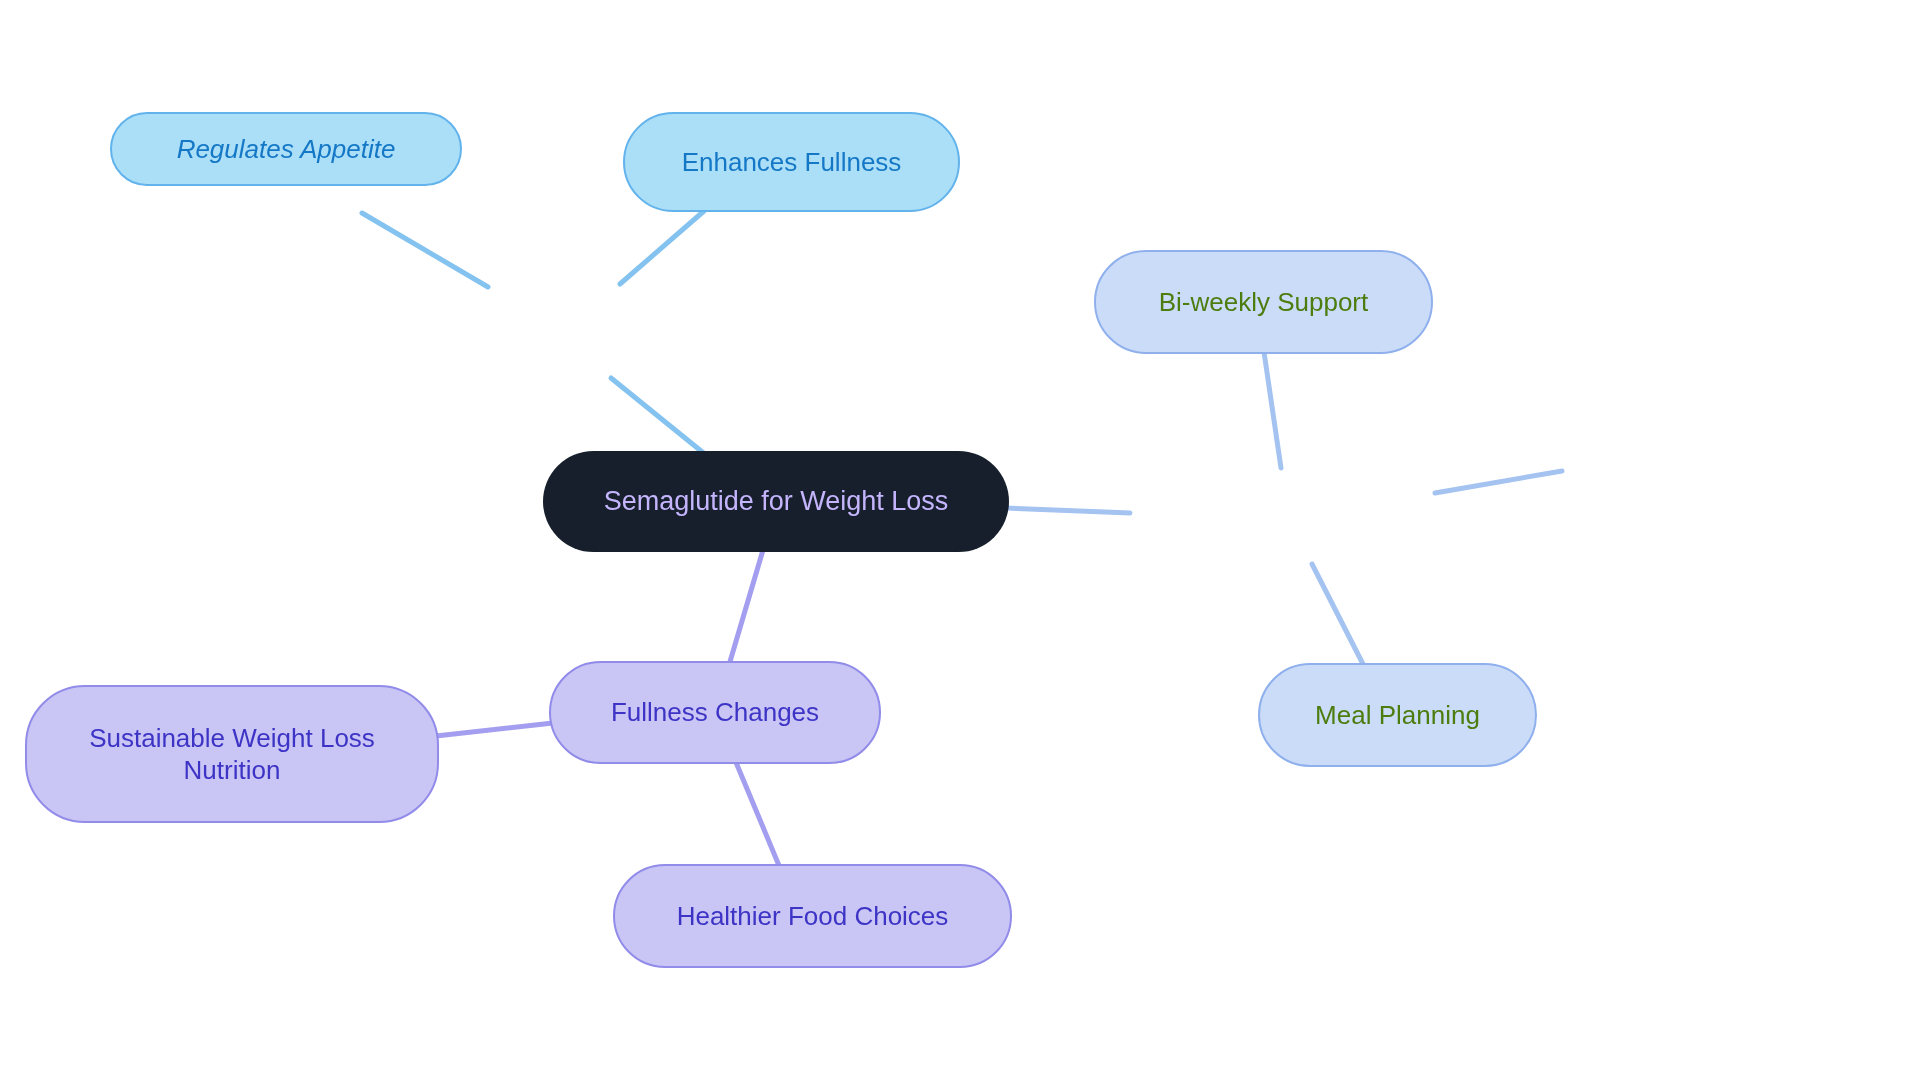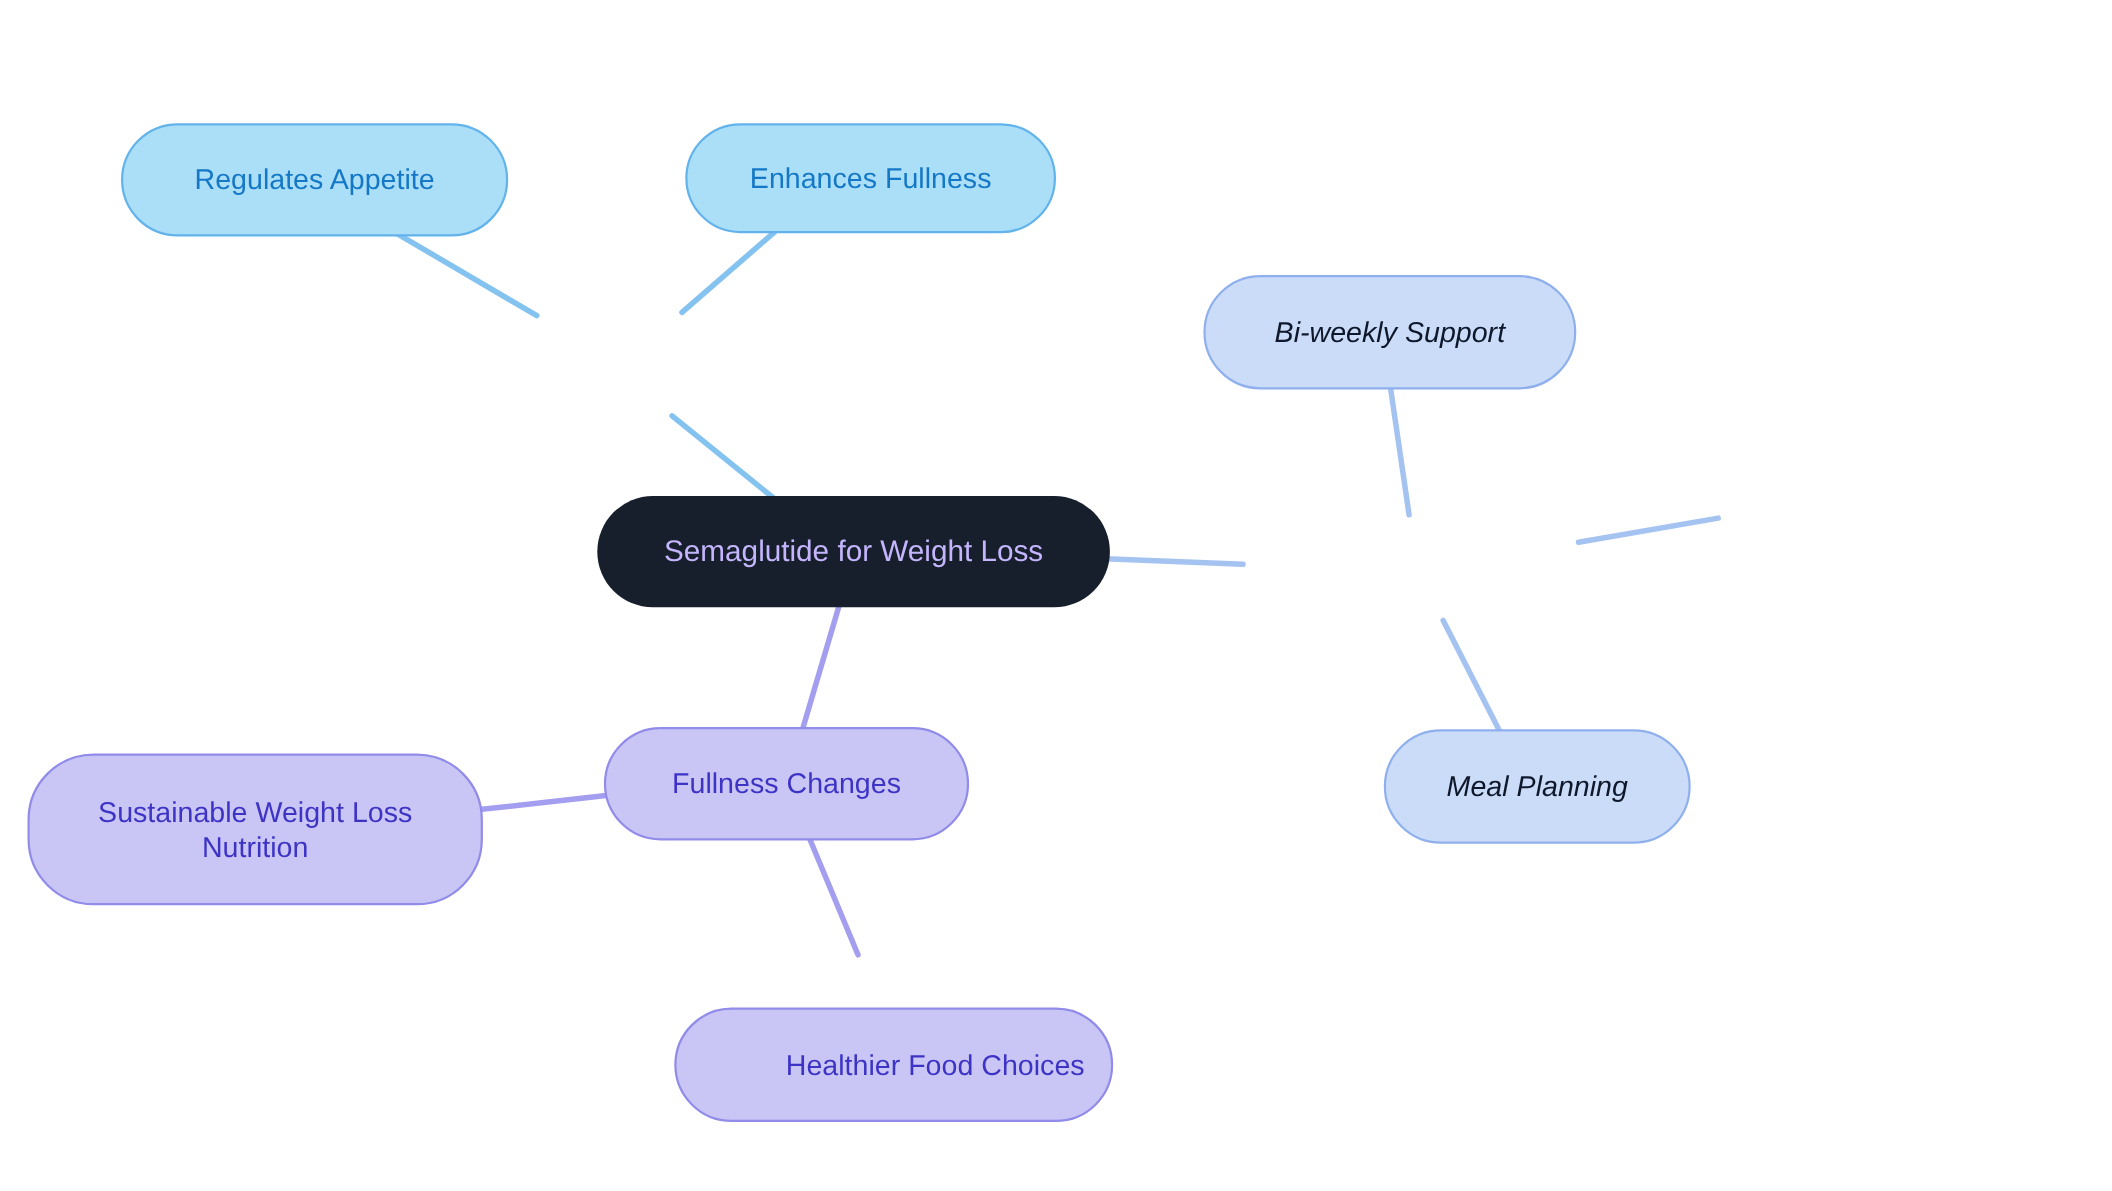--- a/index.html
+++ b/index.html
@@ -45,22 +45,21 @@
     user-select: none;
   }
   .node-mech {
     background: #ABDFF8;
     border: 2px solid #62B3EC;
     color: #1578C6;
   }
   .node-sup {
     background: #CADCF8;
     border: 2px solid #8FB0ED;
-    color: #0f172a;
-    font-style: italic;
+    color: #4d7c0f;
   }
   .node-life {
     background: #C9C5F5;
     border: 2px solid #918BE9;
     color: #3D34C6;
   }
   .node-root {
     background: #161F2B;
     border: none;
     color: #c4b5fd;
@@ -82,21 +81,21 @@
     <line class="edge-mech" x1="611" y1="378" x2="706" y2="455"></line>
     <line class="edge-sup" x1="1005" y1="508" x2="1130" y2="513"></line>
     <line class="edge-sup" x1="1264" y1="352" x2="1281" y2="468"></line>
     <line class="edge-sup" x1="1435" y1="493" x2="1562" y2="471"></line>
     <line class="edge-sup" x1="1312" y1="564" x2="1365" y2="668"></line>
     <line class="edge-life" x1="763" y1="550" x2="729" y2="665"></line>
     <line class="edge-life" x1="436" y1="736" x2="553" y2="723"></line>
     <line class="edge-life" x1="735" y1="760" x2="780" y2="868"></line>
   </svg>
 
-  <div class="node node-mech" style="left:110px; top:112px; width:352px; height:103px;">
+  <div class="node node-mech" style="left:110px; top:112px; width:352px; height:74px;font-style:italic;">
     <span>Regulates Appetite</span>
   </div>
 
   <div class="node node-mech" style="left:623px; top:112px; width:337px; height:100px;">
     <span>Enhances Fullness</span>
   </div>
 
 
   <div class="node node-root" style="left:543px; top:451px; width:466px; height:101px;">
     <span>Semaglutide for Weight Loss</span>
@@ -113,17 +112,17 @@
   </div>
 
   <div class="node node-life" style="left:549px; top:661px; width:332px; height:103px;">
     <span>Fullness Changes</span>
   </div>
 
   <div class="node node-life node-tall" style="left:25px; top:685px; width:414px; height:138px;">
     <span>Sustainable Weight Loss Nutrition</span>
   </div>
 
-  <div class="node node-life" style="left:613px; top:916px; width:399px; height:104px;justify-content:flex-end;">
+  <div class="node node-life" style="left:613px; top:864px; width:399px; height:104px;">
     <span>Healthier Food Choices</span>
   </div>
 
 </div>
 
 </body></html>

